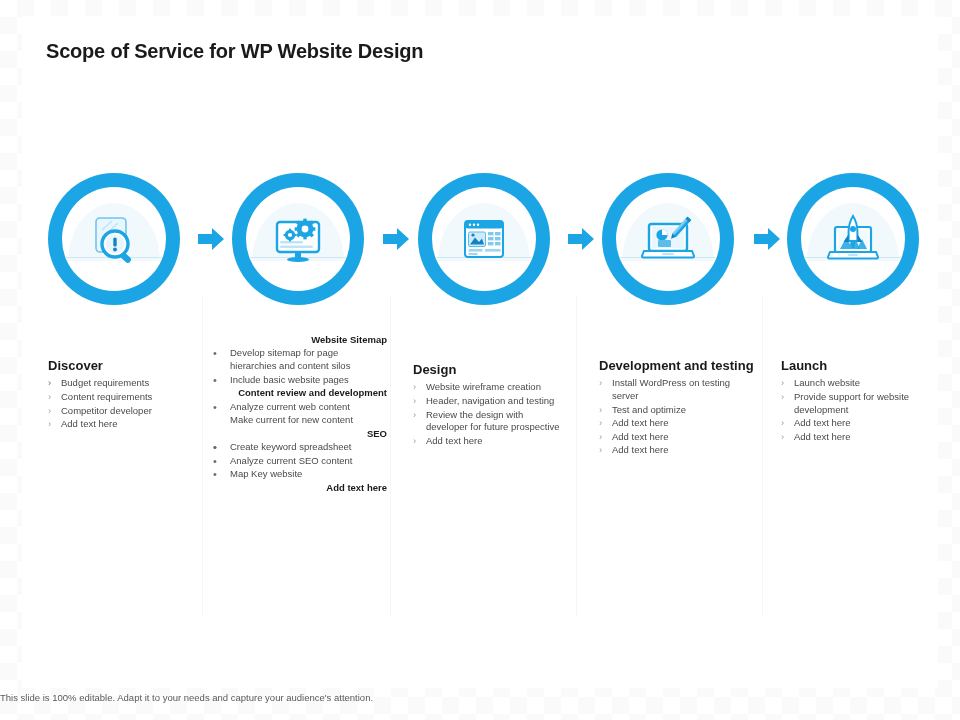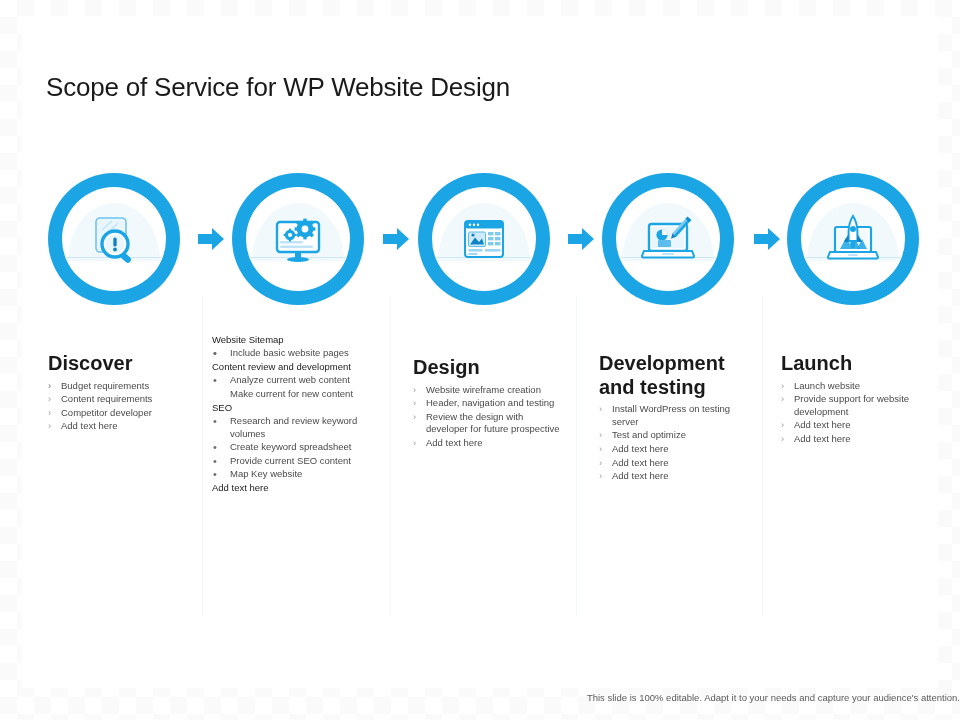--- a/index.html
+++ b/index.html
@@ -39,26 +39,25 @@
     z-index: 1;
   }
 
   .layer { position: relative; z-index: 2; }
 
   
   .title {
     position: absolute;
     left: 46px;
     top: 40px;
-    font-size: 26px;
-    font-weight: normal;
+    font-size: 20px;
+    font-weight: bold;
     color: #1a1a1a;
     letter-spacing: -0.2px;
     white-space: nowrap;
-    margin-top: 32px;
   }
 
   
   .divider {
     position: absolute;
     top: 296px;
     width: 1px;
     height: 320px;
     background: #f2f7f9;
   }
@@ -121,32 +120,33 @@
     width: 30px;
     height: 30px;
   }
 
   
   .col {
     position: absolute;
     color: #3b3b3b;
   }
   .col-head {
-    font-size: 20px;
+    font-size: 13px;
     font-weight: bold;
     color: #1a1a1a;
     line-height: 1.18;
-    margin: 12px 0 4px 0;
+    margin: 18px 0 4px 0;
   }
   .sub-head {
     font-size: 9.5px;
-    font-weight: normal;
+    font-weight: bold;
     color: #1a1a1a;
     margin: 1px 0 1px 0;
     line-height: 1.3;
+    text-align: right;
   }
   ul.items {
     list-style: none;
     margin: 0;
     padding: 0;
   }
   ul.items li {
     position: relative;
     font-size: 9.5px;
     line-height: 1.33;
@@ -170,21 +170,21 @@
     line-height: 1.1;
   }
   ul.items li.nomark { padding-left: 18px; }
 
   
   .footer {
     position: absolute;
     left: 0;
     top: 692px;
     width: 960px;
-    text-align: right;
+    text-align: left;
     font-size: 9.5px;
     color: #595959;
   }
 </style>
 </head>
 <body>
 
 <div class="slide">
   <div class="wash"></div>
 
@@ -337,35 +337,35 @@
         <li><span class="mk">›</span><span>Content requirements</span></li>
         <li><span class="mk">›</span><span>Competitor developer</span></li>
         <li><span class="mk">›</span><span>Add text here</span></li>
       </ul>
     </div>
 
     <div class="col" style="left:212px; top:333px; width:175px;">
 
       <div class="sub-head">Website Sitemap</div>
       <ul class="items dot">
-        <li><span class="mk">•</span></li>
+        <li><span class="mk">•</span><span>Develop sitemap for page hierarchies and content silos</span></li>
         <li><span class="mk">•</span><span>Include basic website pages</span></li>
       </ul>
 
       <div class="sub-head">Content review and development</div>
       <ul class="items dot">
         <li><span class="mk">•</span><span>Analyze current web content</span></li>
         <li class="nomark"><span>Make current for new content</span></li>
       </ul>
 
       <div class="sub-head">SEO</div>
       <ul class="items dot">
-        <li><span class="mk">•</span><span> Research and review keyword volumes</span></li>
+        <li><span class="mk">•</span></li>
         <li><span class="mk">•</span><span>Create keyword spreadsheet</span></li>
-        <li><span class="mk">•</span><span>Provide current SEO content</span></li>
+        <li><span class="mk">•</span><span>Analyze current SEO content</span></li>
         <li><span class="mk">•</span><span>Map Key website</span></li>
       </ul>
 
       <div class="sub-head">Add text here</div>
     </div>
 
     <div class="col" style="left:413px; top:344px; width:150px;">
       <div class="col-head">Design</div>
       <ul class="items">
         <li><span class="mk">›</span><span>Website wireframe creation</span></li>

